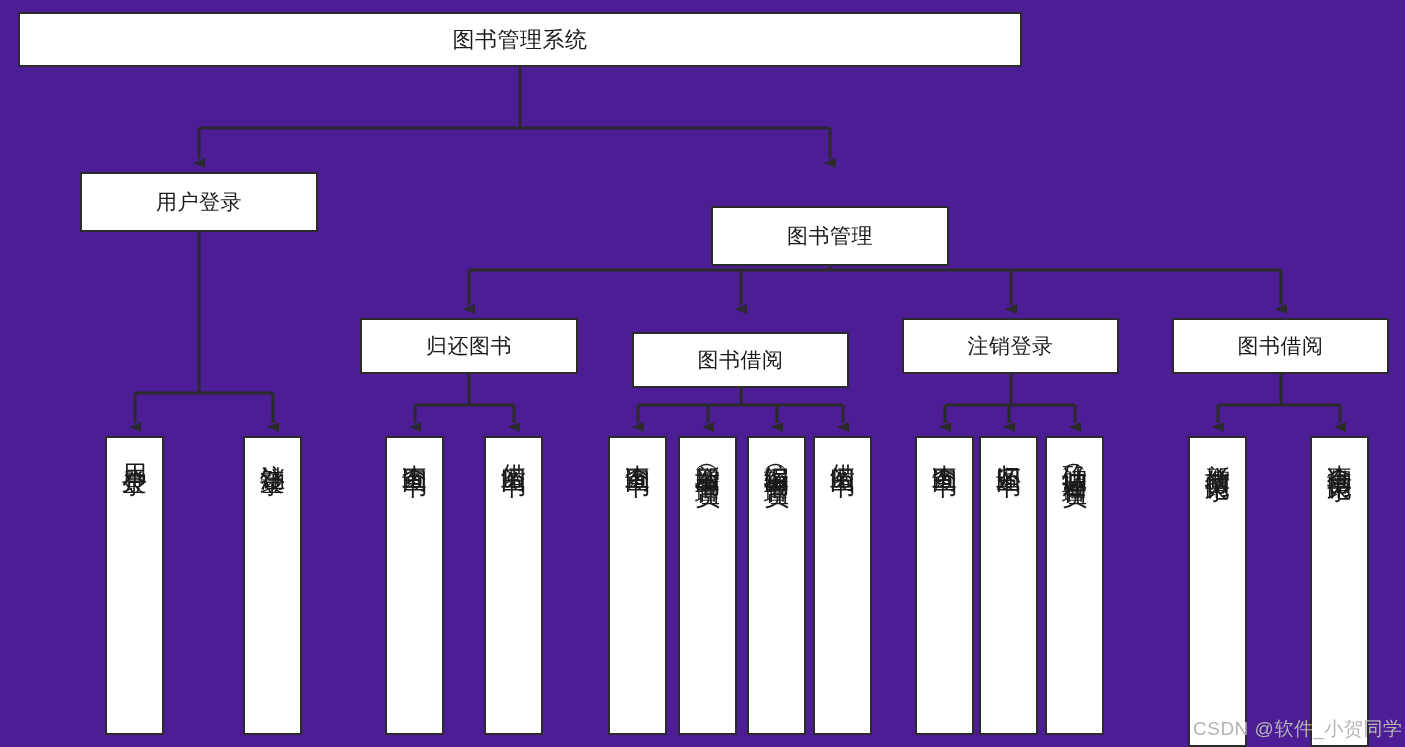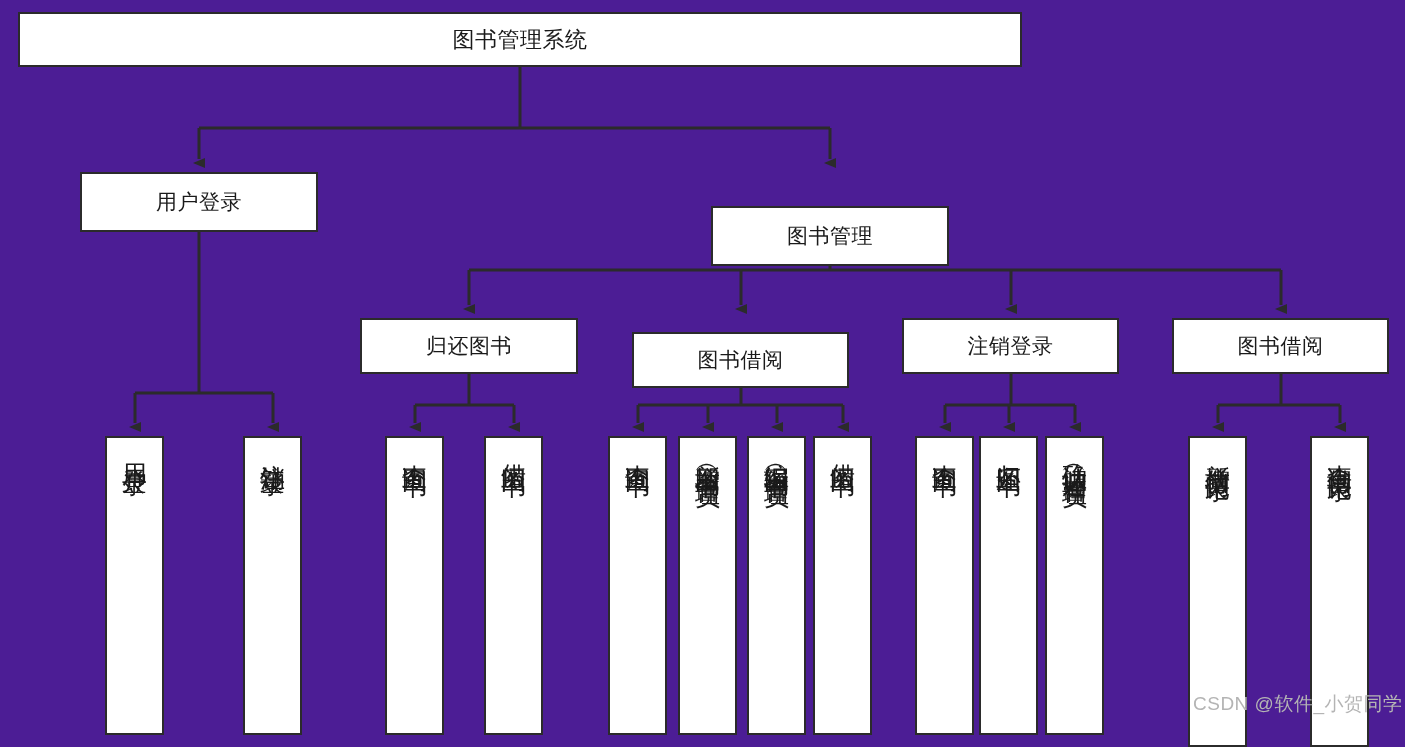--- a/index.html
+++ b/index.html
@@ -169,14 +169,14 @@
       <div class="node vert" style="left: 1045px; top: 436px; width: 59px; height: 299px;">
         <span class="node-label">确认归还（管理员）</span>
       </div>
       <div class="node vert" style="left: 1188px; top: 436px; width: 59px; height: 311px;">
         <span class="node-label">新增借阅记录</span>
       </div>
       <div class="node vert" style="left: 1310px; top: 436px; width: 59px; height: 311px;">
         <span class="node-label">查询借阅记录</span>
       </div>
     </div>
-  <div class="watermark" style="left: 1193px; top: 691px;">CSDN @软件_小贺同学</div>
+  <div class="watermark" style="left: 1193px; top: 716px;">CSDN @软件_小贺同学</div>
 </div>
 
 </body></html>

